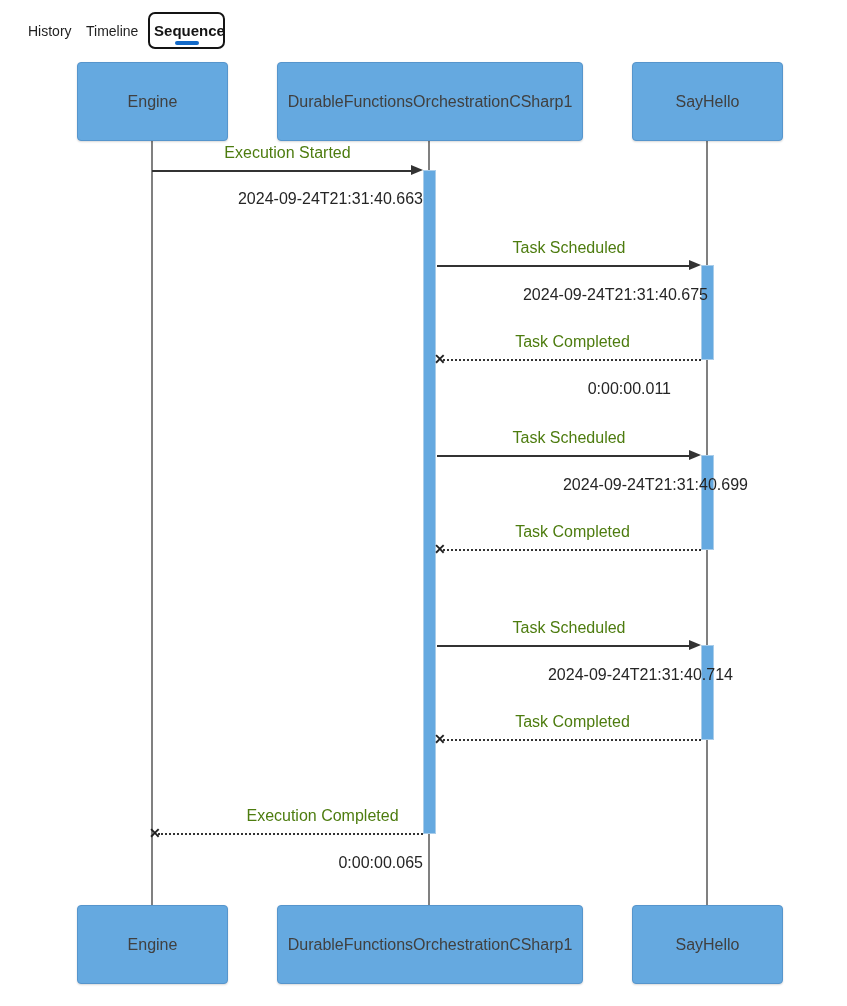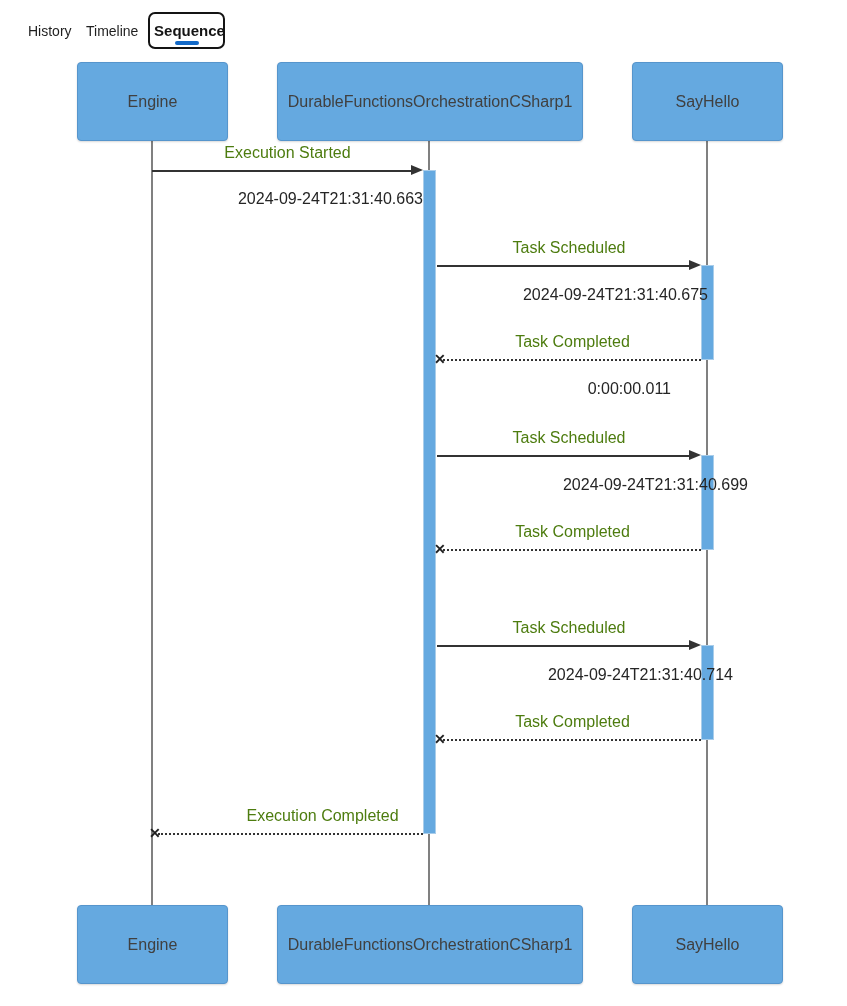--- a/index.html
+++ b/index.html
@@ -121,18 +121,19 @@
   <div class="arrow-head" style="left:689px;top:640px;"></div>
   <div class="msg-note" style="left:450px;top:666px;width:271px;margin-left:12px;">2024-09-24T21:31:40.714</div>
 
   <div class="msg-label" style="left:437px;top:713px;width:271px;">Task Completed</div>
   <div class="msg-line dotted" style="left:443px;top:739px;width:258px;"></div>
   <span class="x-marker" style="left:434px;top:732px;">✕</span>
 
   <div class="msg-label" style="left:152px;top:807px;width:271px;margin-left:35px;">Execution Completed</div>
   <div class="msg-line dotted" style="left:158px;top:833px;width:265px;"></div>
   <span class="x-marker" style="left:149px;top:826px;">✕</span>
+  <div class="msg-note" style="left:152px;top:854px;width:271px;">0:00:00.065</div>
 
   <div class="pbox" style="left:77px;top:905px;width:151px;">Engine</div>
   <div class="pbox" style="left:277px;top:905px;width:306px;">DurableFunctionsOrchestrationCSharp1</div>
   <div class="pbox" style="left:632px;top:905px;width:151px;">SayHello</div>
 
 </div>
 
 </body></html>

